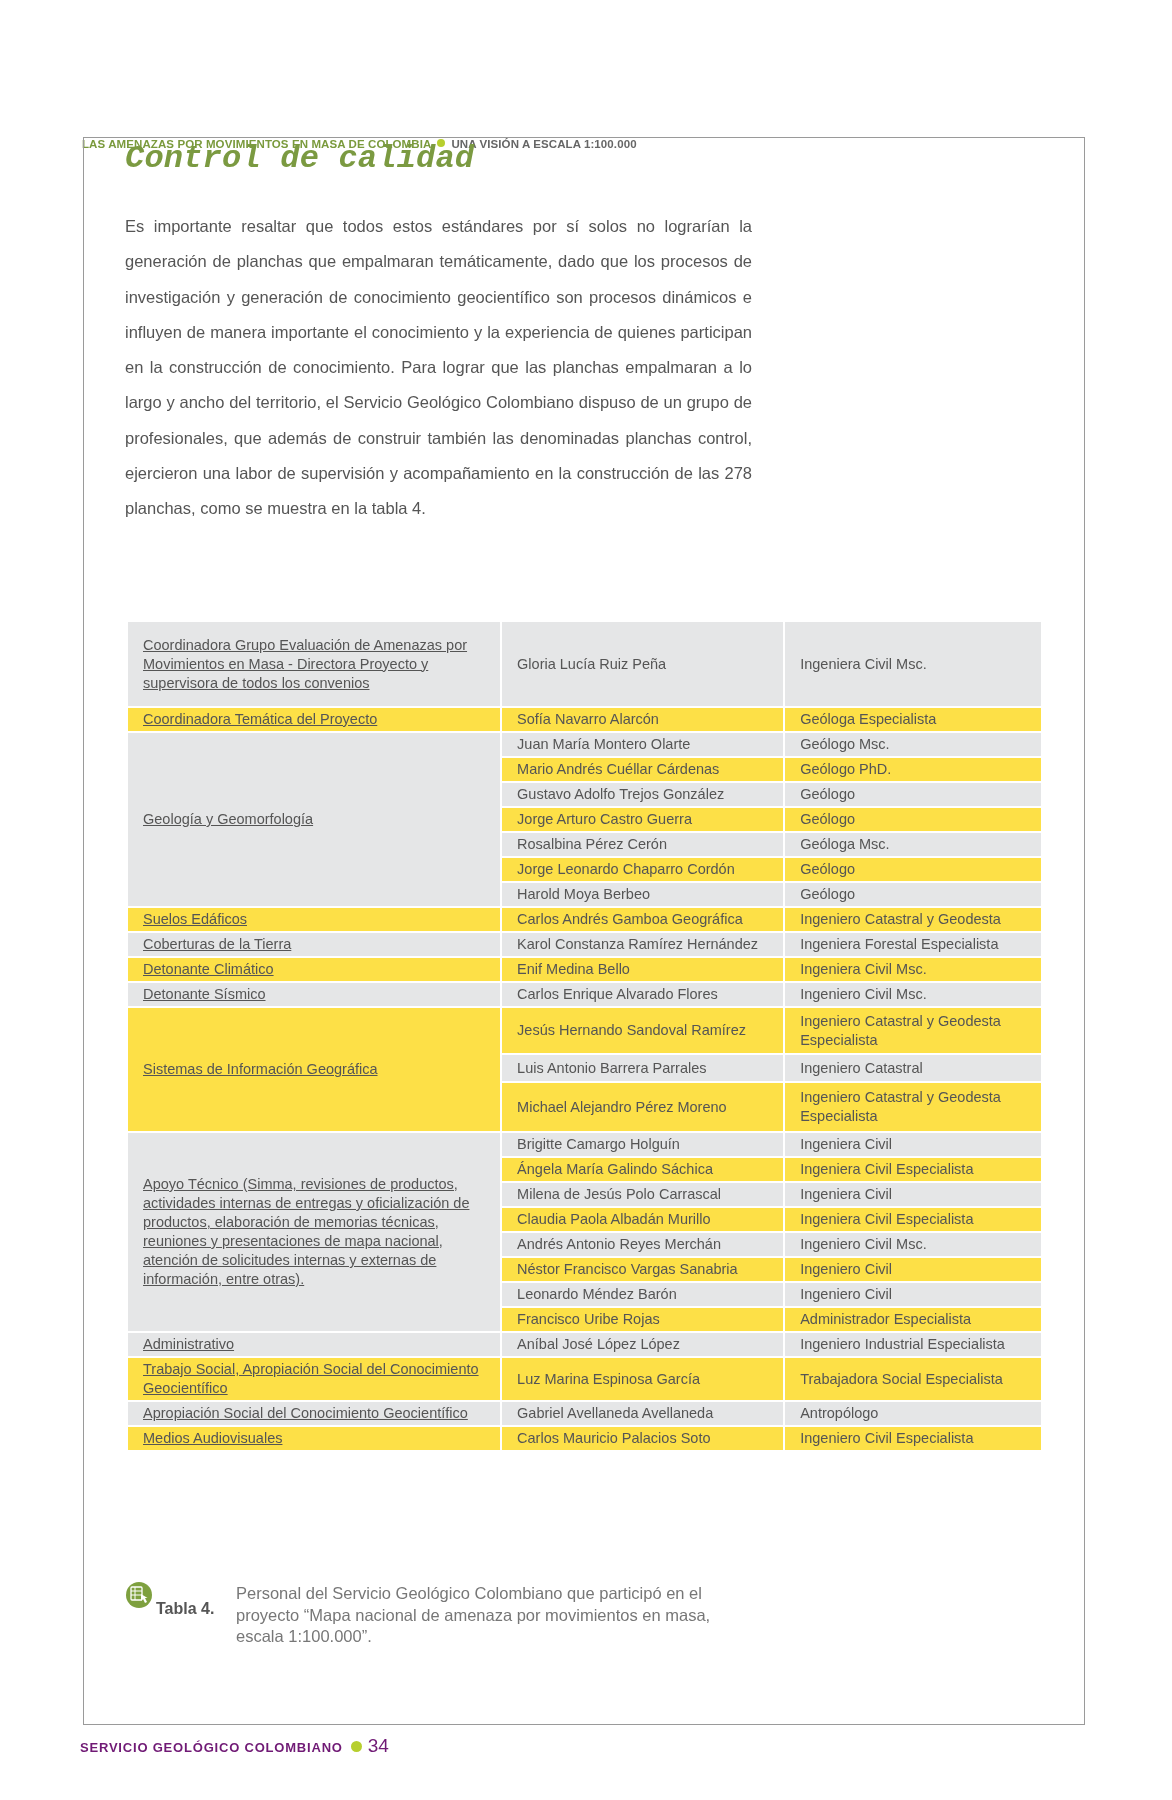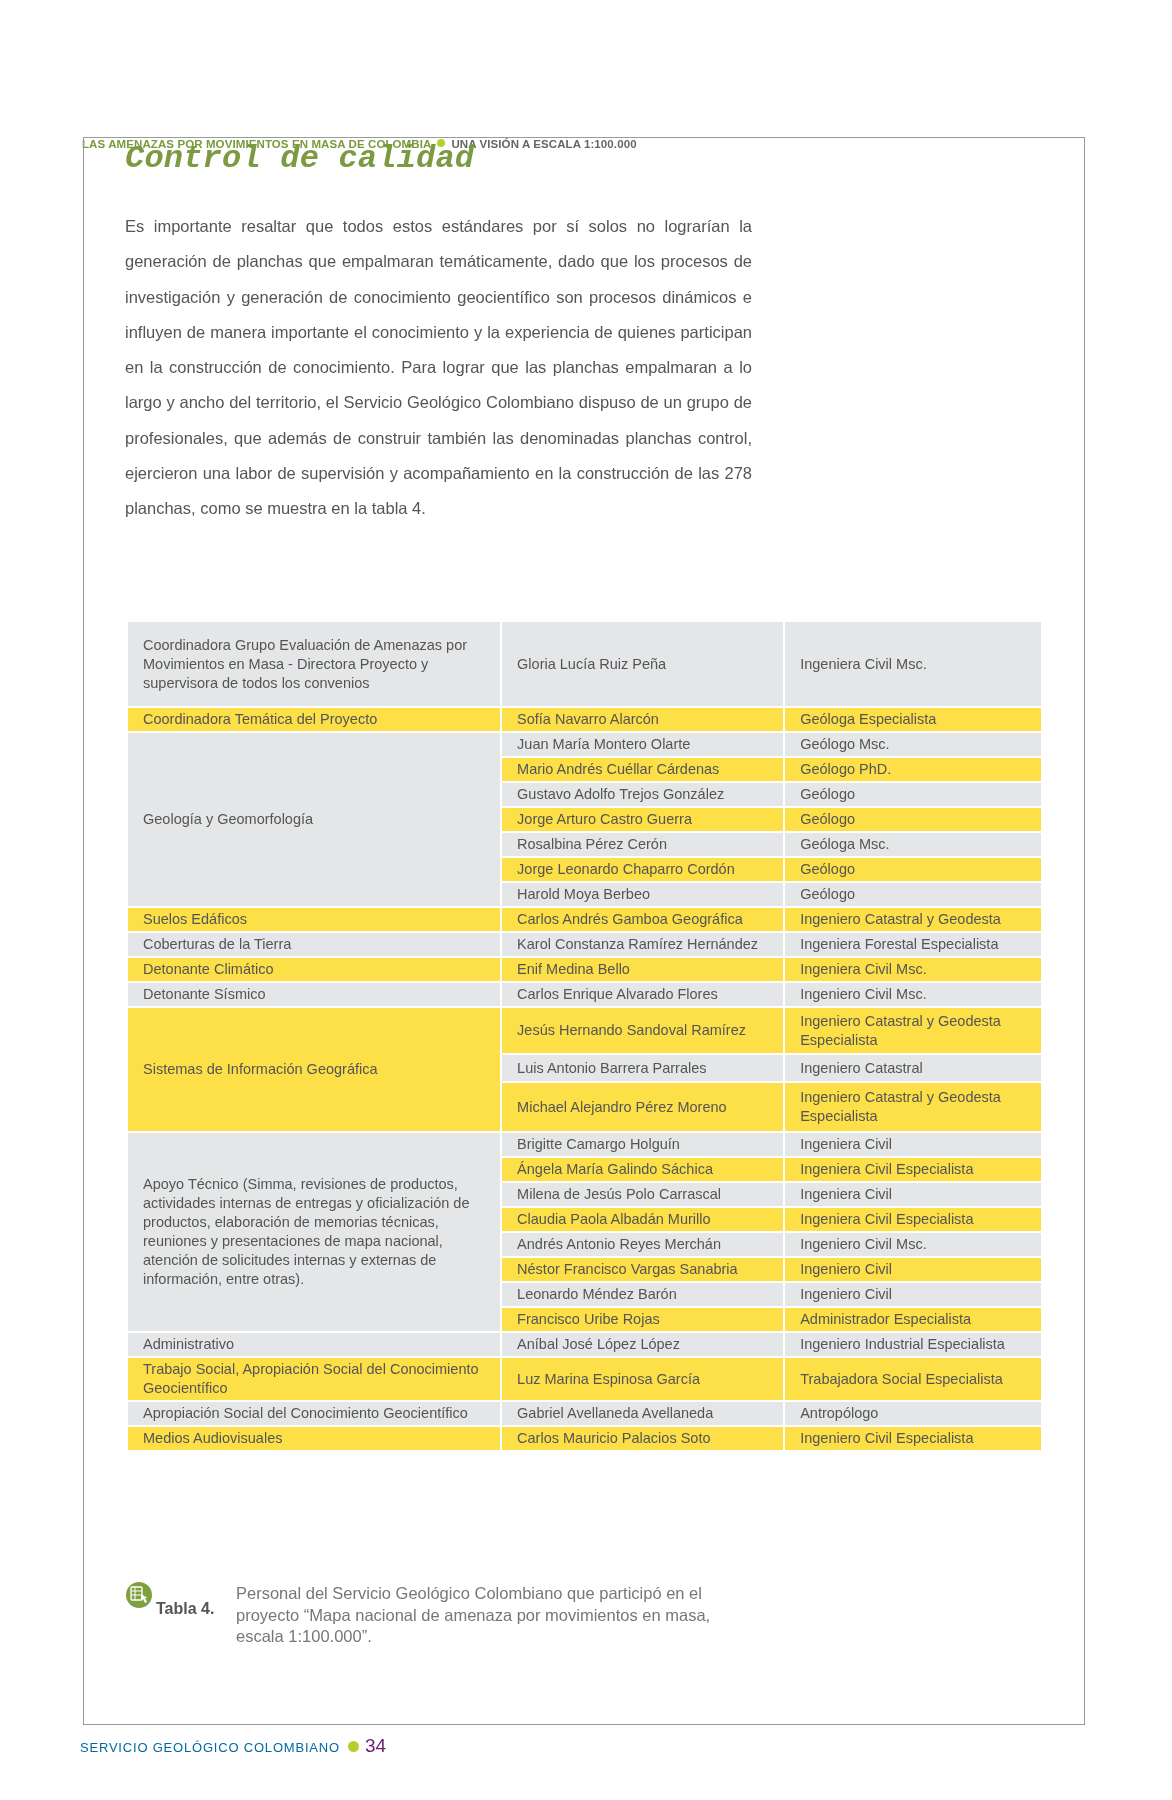--- a/index.html
+++ b/index.html
@@ -18,37 +18,37 @@
 
   .section-title { position: absolute; left: 125px; top: 140px; font-size: 32px; font-weight: bold;
                    font-style: italic; color: #7b9a41; font-family: Liberation Mono, monospace; letter-spacing: 0.2px; }
 
   .body-text { position: absolute; left: 125px; top: 209px; width: 627px; font-size: 16.5px;
                line-height: 35.3px; color: #555; text-align: justify; font-family: "Liberation Sans", sans-serif; }
 
   .staff-table { position: absolute; left: 126px; top: 620px; width: 917px; border-collapse: collapse;
                  font-family: "Liberation Sans", sans-serif; font-size: 14.5px; color: #555; }
   .staff-table td { border: 2px solid #ffffff; padding: 0 15px; vertical-align: middle; line-height: 19px; }
-  .staff-table td.c1 { width: 346px; }
+  .staff-table td.c1 { width: 346px; text-decoration: underline; }
   .staff-table td.c2 { width: 254px; }
   .staff-table td.c3 { width: 228px; }
   .light { background: #e5e6e7; }
   .dark { background: #fde047; }
 
   .caption { position: absolute; left: 126px; top: 1582px; font-family: "Liberation Sans", sans-serif; }
   .caption .cap-icon { position: absolute; left: 0; top: 0; width: 26px; height: 26px; border-radius: 50%;
                        background: #7ea03f; }
   .caption .cap-icon svg { position: absolute; left: 4px; top: 4px; }
   .caption .cap-label { position: absolute; left: 30px; top: 18px; font-weight: bold; color: #555; font-size: 16px; white-space: nowrap; }
   .caption .cap-text { position: absolute; left: 110px; top: 1px; width: 520px; font-size: 16.5px;
                        line-height: 21.5px; color: #777; }
 
   .footer { position: absolute; left: 80px; top: 1735px; font-family: "Liberation Sans", sans-serif;
             white-space: nowrap; }
-  .footer .org { font-size: 13px; font-weight: normal; color: #0369a1; letter-spacing: 0.8px; }
+  .footer .org { font-size: 13px; font-weight: bold; color: #701a75; letter-spacing: 0.8px; }
   .footer .dot { display: inline-block; width: 11px; height: 11px; border-radius: 50%; background: #b7cf2e;
                  margin: 0 6px 0 8px; vertical-align: 0px; }
   .footer .page { font-size: 19px; color: #701a75; }
 </style>
 </head>
 <body>
 
 <div class="running-head">
   <span class="green">LAS AMENAZAS POR MOVIMIENTOS EN MASA DE COLOMBIA</span><span class="dot"></span><span class="grey">UNA VISIÓN A ESCALA 1:100.000</span>
 </div>

